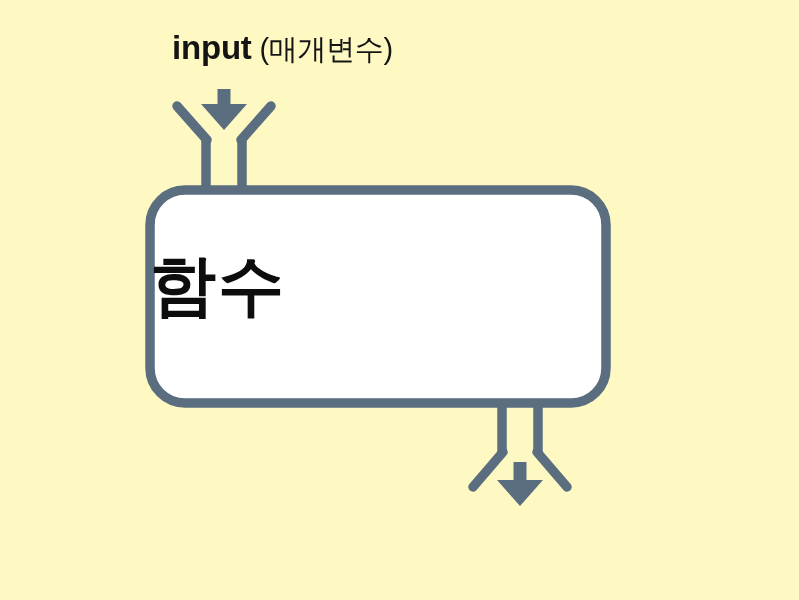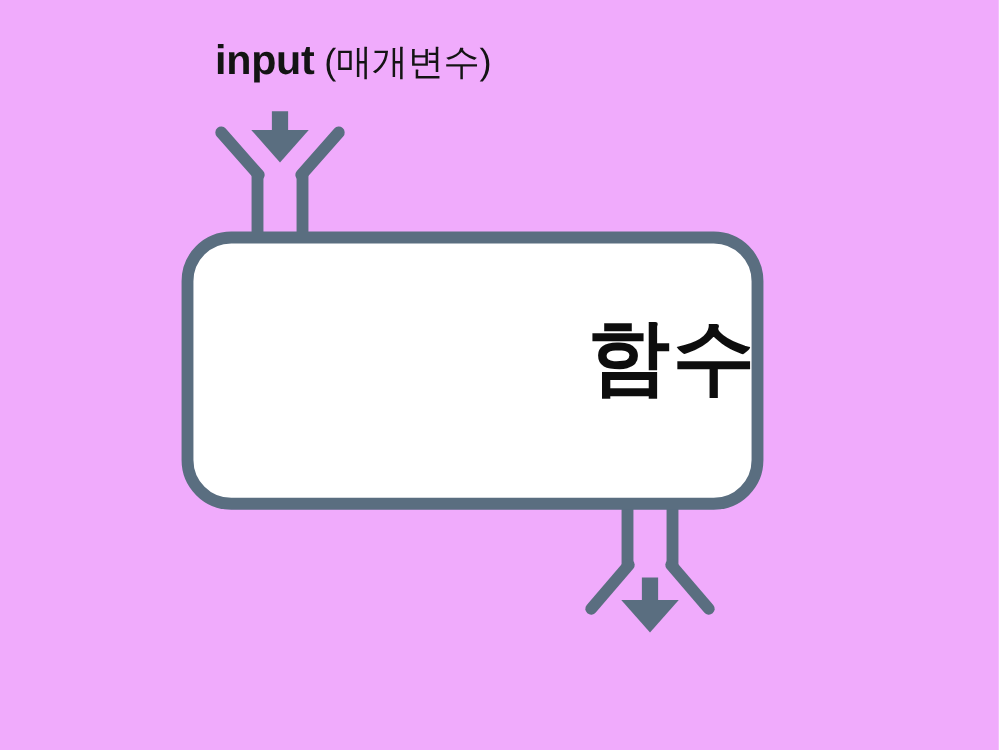--- a/index.html
+++ b/index.html
@@ -11,21 +11,21 @@
   body {
     width: 799px;
     height: 600px;
     overflow: hidden;
     font-family: "Liberation Sans", "DejaVu Sans", sans-serif;
   }
   #diagram-canvas {
     position: relative;
     width: 799px;
     height: 600px;
-    background: #f0abfc;
+    background: #fef9c3;
   }
   #diagram-svg {
     position: absolute;
     left: 0;
     top: 0;
     width: 799px;
     height: 600px;
     display: block;
   }
   .label-layer {
@@ -59,21 +59,21 @@
   .label-paren {
     font-weight: normal;
     font-size: 29px;
     letter-spacing: -0.3px;
   }
   #function-body-text {
     position: absolute;
     left: 150px;
     top: 252px;
     width: 456px;
-    text-align: right;
+    text-align: left;
     font-size: 66px;
     font-weight: bold;
     color: #0d0d0d;
     letter-spacing: 2px;
     line-height: 1;
   }
 </style>
 </head>
 <body>
 

